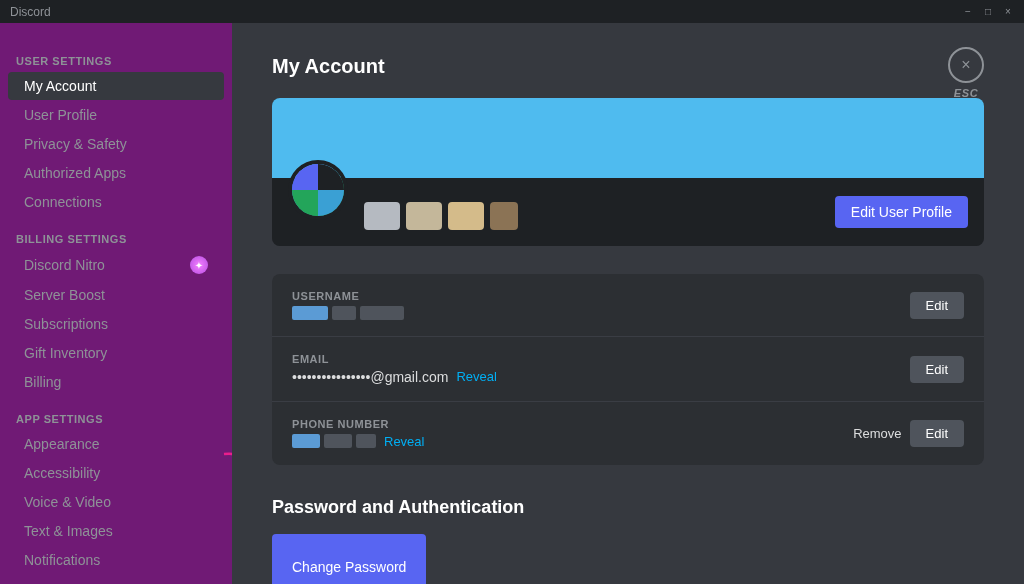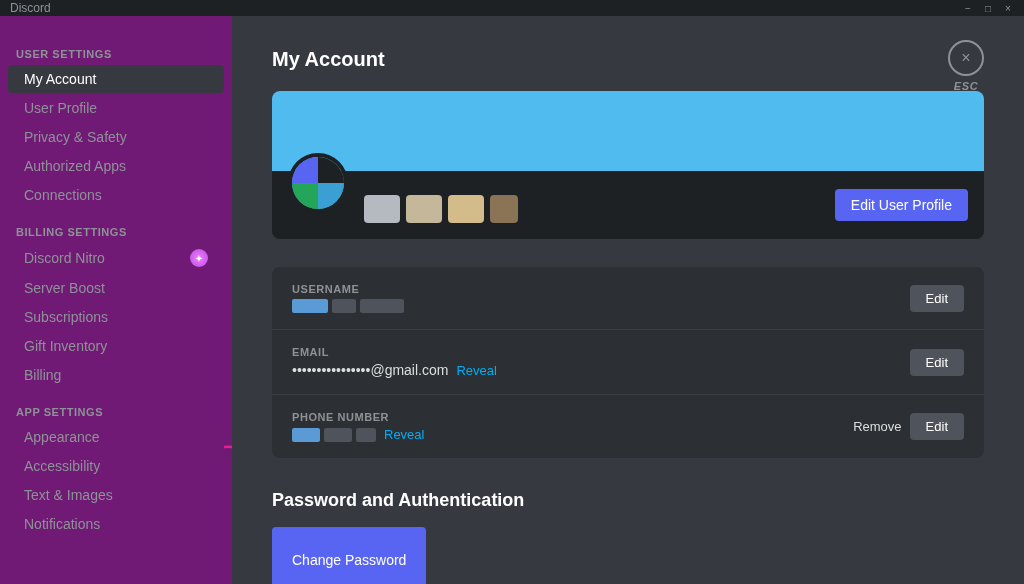--- a/index.html
+++ b/index.html
@@ -10,21 +10,21 @@
       font-family: 'Segoe UI', Arial, sans-serif;
       background: #2c2f33;
       color: #dcddde;
       font-size: 14px;
       display: flex;
       flex-direction: column;
     }
 
     
     .titlebar {
-      height: 16px;
+      height: 23px;
       background: #1e2124;
       display: flex;
       align-items: center;
       justify-content: space-between;
       padding: 0 10px;
       flex-shrink: 0;
       user-select: none;
     }
     .titlebar-title {
       font-size: 12px;
@@ -244,21 +244,21 @@
       letter-spacing: 0.05em;
       color: #8e9297;
       margin-bottom: 4px;
     }
     .field-value {
       font-size: 14px;
       color: #dcddde;
     }
     .field-value-hidden {
       display: flex;
-      align-items: center;
+      align-items: flex-start;
       gap: 8px;
     }
     .field-reveal {
       color: #00aff4;
       cursor: pointer;
       font-size: 13px;
     }
     .username-blocks {
       display: flex;
       gap: 4px;
@@ -385,20 +385,23 @@
       <span>Accessibility</span>
 
       <svg class="arrow-svg" width="60" height="40" viewBox="0 0 60 40" style="position:absolute;right:-55px;top:10px;pointer-events:none;">
         <path d="M 5 5 Q 30 2 50 28" stroke="#e91e8c" stroke-width="2.5" fill="none" marker-end="url(#arrowhead)"></path>
         <defs>
           <marker id="arrowhead" markerWidth="8" markerHeight="8" refX="4" refY="4" orient="auto">
             <path d="M 0 0 L 8 4 L 0 8 Z" fill="#e91e8c"></path>
           </marker>
         </defs>
       </svg>
+    </div>
+    <div class="sidebar-item">
+      <span>Voice &amp; Video</span>
     </div>
     <div class="sidebar-item">
       <span>Text &amp; Images</span>
     </div>
     <div class="sidebar-item">
       <span>Notifications</span>
     </div>
     <div class="sidebar-item">
       
     </div>

